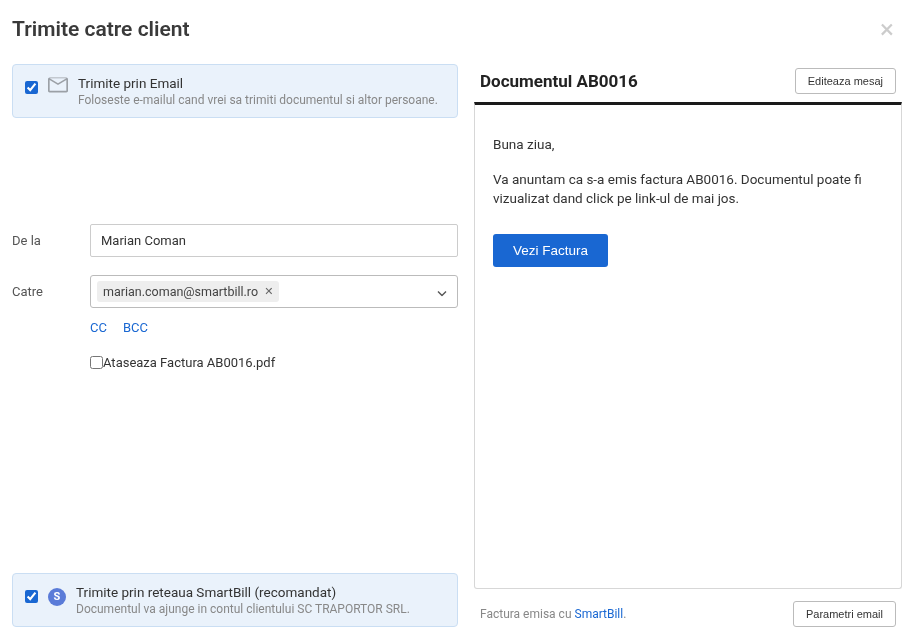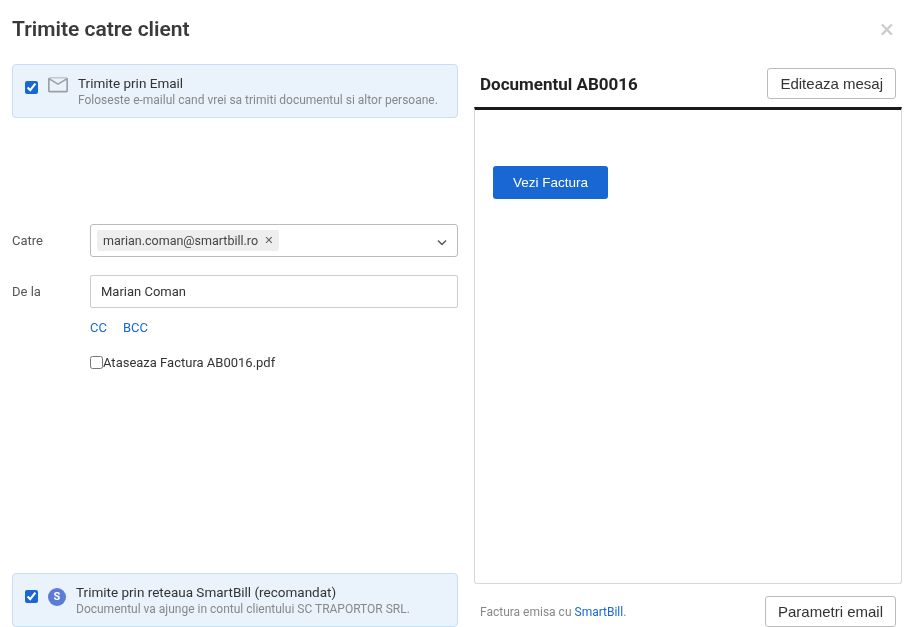--- a/index.html
+++ b/index.html
@@ -174,21 +174,21 @@
   }
   .preview-title {
     font-size: 17px;
     font-weight: 700;
     color: #222;
   }
   .btn-outline {
     border: 1px solid #bbb;
     background: #fff;
     padding: 6px 12px;
-    font-size: 15px;
+    font-size: 11px;
     border-radius: 3px;
     cursor: pointer;
     color: #333;
   }
   .preview-pane {
     flex: 1;
     border: 1px solid #d7d7d7;
     border-top: 3px solid #1a1a1a;
     border-radius: 0 0 3px 3px;
     padding: 30px 18px 18px 18px;
@@ -240,42 +240,42 @@
               <path d="M2 0h20c1.1 0 2 .9 2 2v14c0 1.1-.9 2-2 2H2c-1.1 0-2-.9-2-2V2C0 .9.9 0 2 0zm10 9L2 3v13h20V3l-10 6zm0-2l10-6H2l10 6z"></path>
             </svg>
         </span>
         <div class="option-text">
           <div class="option-title">Trimite prin Email</div>
           <div class="option-desc">Foloseste e-mailul cand vrei sa trimiti documentul si altor persoane.</div>
         </div>
       </div>
 
       <div class="form-table">
+        <div class="form-row">
+          <div class="form-label">De la</div>
+          <div class="form-control">
+            <input class="text-input" type="text" value="Marian Coman" style="">
+          </div>
+        </div>
         <div class="form-row">
           <div class="form-label">Catre</div>
           <div class="form-control">
             <div class="select-wrap">
               <span class="chip">
                 <span>marian.coman@smartbill.ro</span>
                 <span class="x">✕</span>
               </span>
               <span class="chevron">
                 <svg width="10" height="6" viewBox="0 0 10 6" fill="none" stroke="#555" stroke-width="1.4">
                     <path d="M1 1l4 4 4-4"></path>
                   </svg>
               </span>
             </div>
           </div>
         </div>
-        <div class="form-row">
-          <div class="form-label">De la</div>
-          <div class="form-control">
-            <input class="text-input" type="text" value="Marian Coman" style="">
-          </div>
-        </div>
         <div class="cc-bcc">
           <a>CC</a>
           <a>BCC</a>
         </div>
         <div class="attach-row">
           <input type="checkbox" style="">
           <span>Ataseaza Factura AB0016.pdf</span>
         </div>
       </div>
 
@@ -290,20 +290,22 @@
         </div>
       </div>
     </div>
 
     <div class="right-col">
       <div class="preview-head">
         <div class="preview-title">Documentul AB0016</div>
         <button class="btn-outline">Editeaza mesaj</button>
       </div>
       <div class="preview-pane">
+        <p>Buna ziua,</p>
+        <p>Va anuntam ca s-a emis factura AB0016. Documentul poate fi vizualizat dand click pe link-ul de mai jos.</p>
         <div style="margin-top:26px;">
           <button class="btn-primary">Vezi Factura</button>
         </div>
       </div>
       <div class="preview-footer">
         <div>
           <span>Factura emisa cu </span><a>SmartBill</a>.
         </div>
         <button class="btn-outline">Parametri email</button>
       </div>

